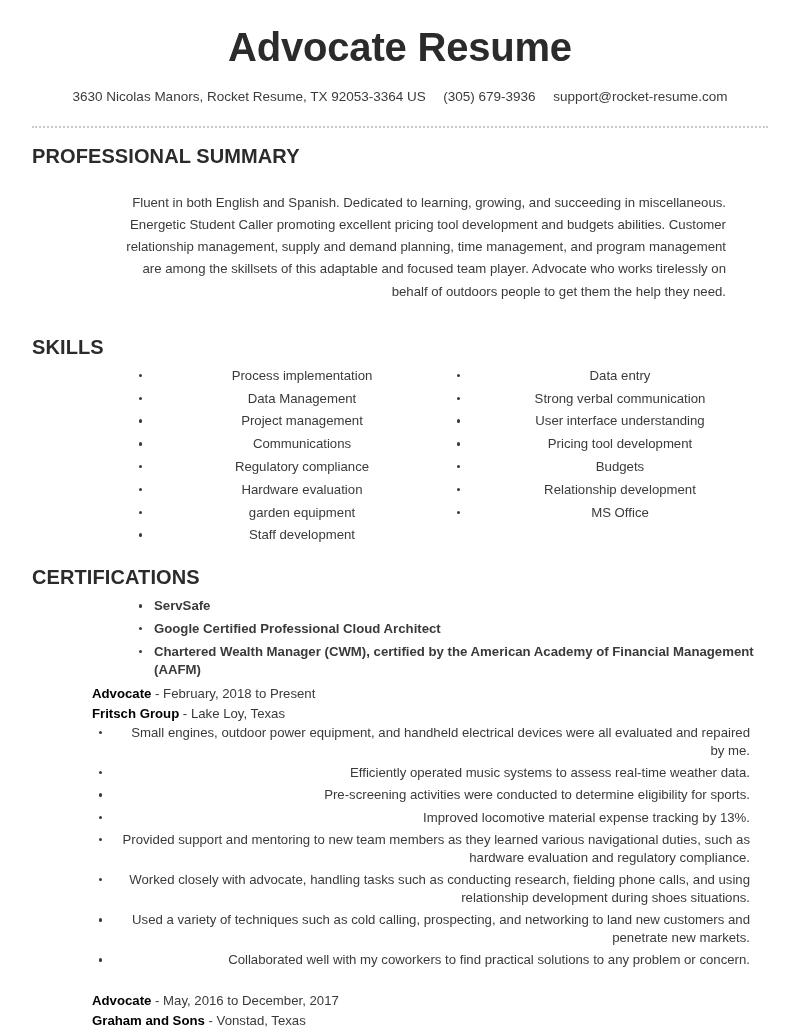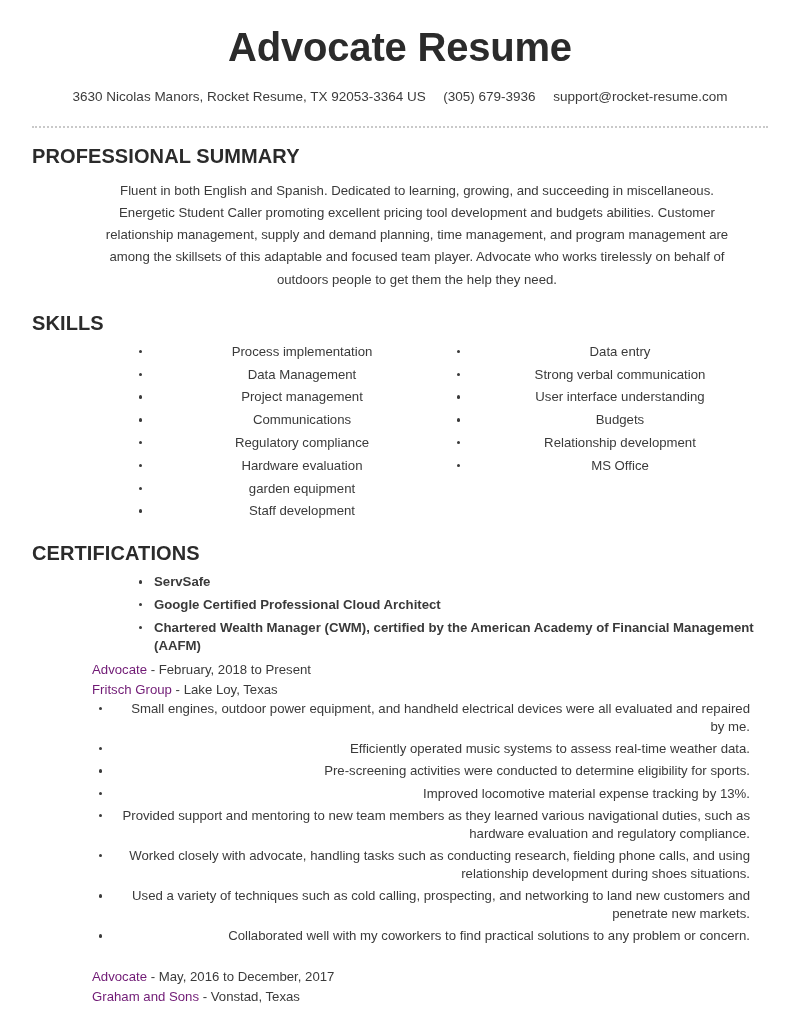--- a/index.html
+++ b/index.html
@@ -59,23 +59,23 @@
     padding-top: 17px;
     padding-bottom: 8px;
   }
   .section-body {
     padding-left: 60px;
   }
   .summary-text {
     font-size: 13.2px;
     line-height: 1.68;
     color: #3a3a3a;
-    margin: 4px;
+    margin: 16px;
     padding-right: 26px;
-    text-align: center;
+    text-align: right;
   }
 
   
   ul.bullets {
     list-style: none;
     margin: 0;
     padding: 0;
   }
   ul.bullets > li {
     position: relative;
@@ -111,21 +111,21 @@
 
   
   .work-wrap { padding-left: 60px; }
   .job { margin-bottom: 2px; }
   .job + .job { margin-top: 22px; }
   .job-line {
     font-size: 13.2px;
     line-height: 1.53;
     color: #3a3a3a;
   }
-  .job-line b { font-weight: normal; color: #701a75; }
+  .job-line b { font-weight: bold; color: #000000; }
   .job-bullets {
     margin-top: 11px;
     padding-left: 0;
   }
   .job-bullets > li {
     padding-left: 22px;
     margin-bottom: 5px;
     line-height: 1.45;
     padding-right: 18px;
     text-align: right;
@@ -168,20 +168,21 @@
           <li>Hardware evaluation</li>
           <li>garden equipment</li>
           <li>Staff development</li>
         </ul>
       </div>
       <div class="skills-col">
         <ul class="bullets">
           <li>Data entry</li>
           <li>Strong verbal communication</li>
           <li>User interface understanding</li>
+          <li>Pricing tool development</li>
           <li>Budgets</li>
           <li>Relationship development</li>
           <li>MS Office</li>
         </ul>
       </div>
     </div>
   </div>
 
   <div class="section">
     <h2 class="section-title">CERTIFICATIONS</h2>

